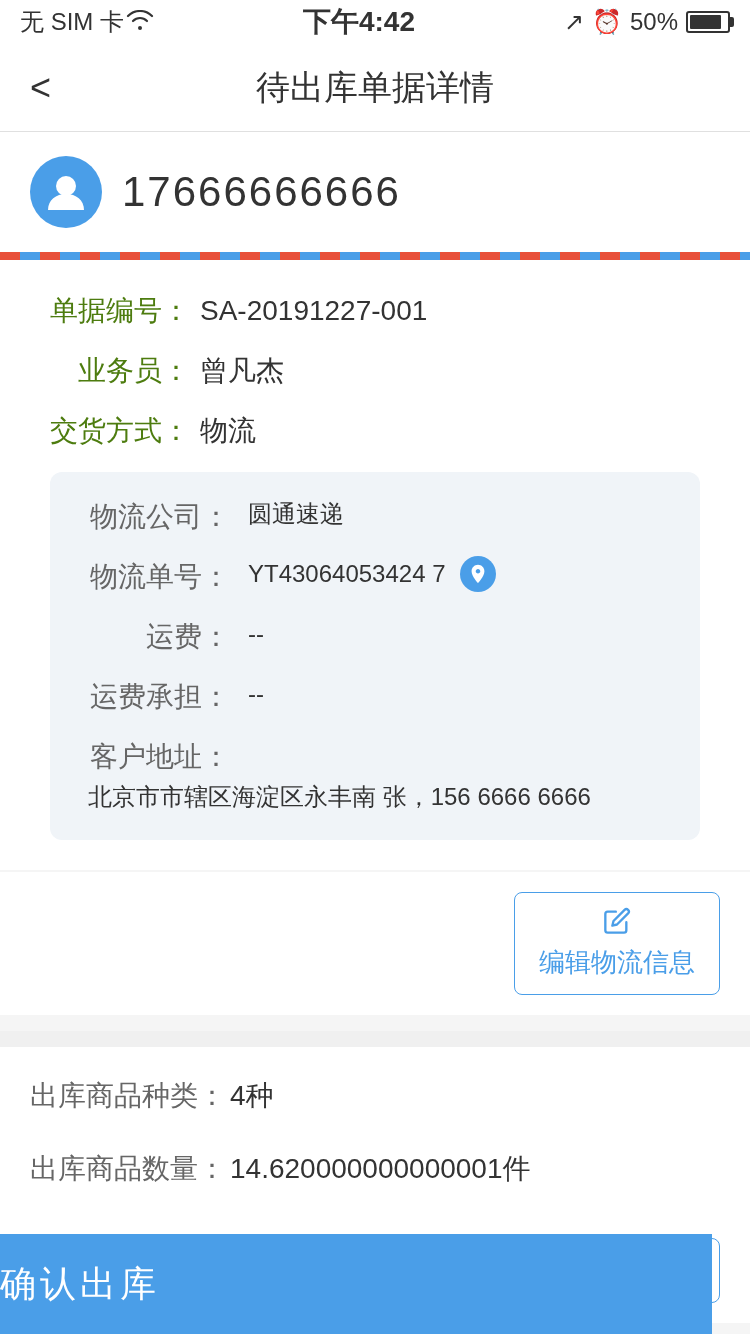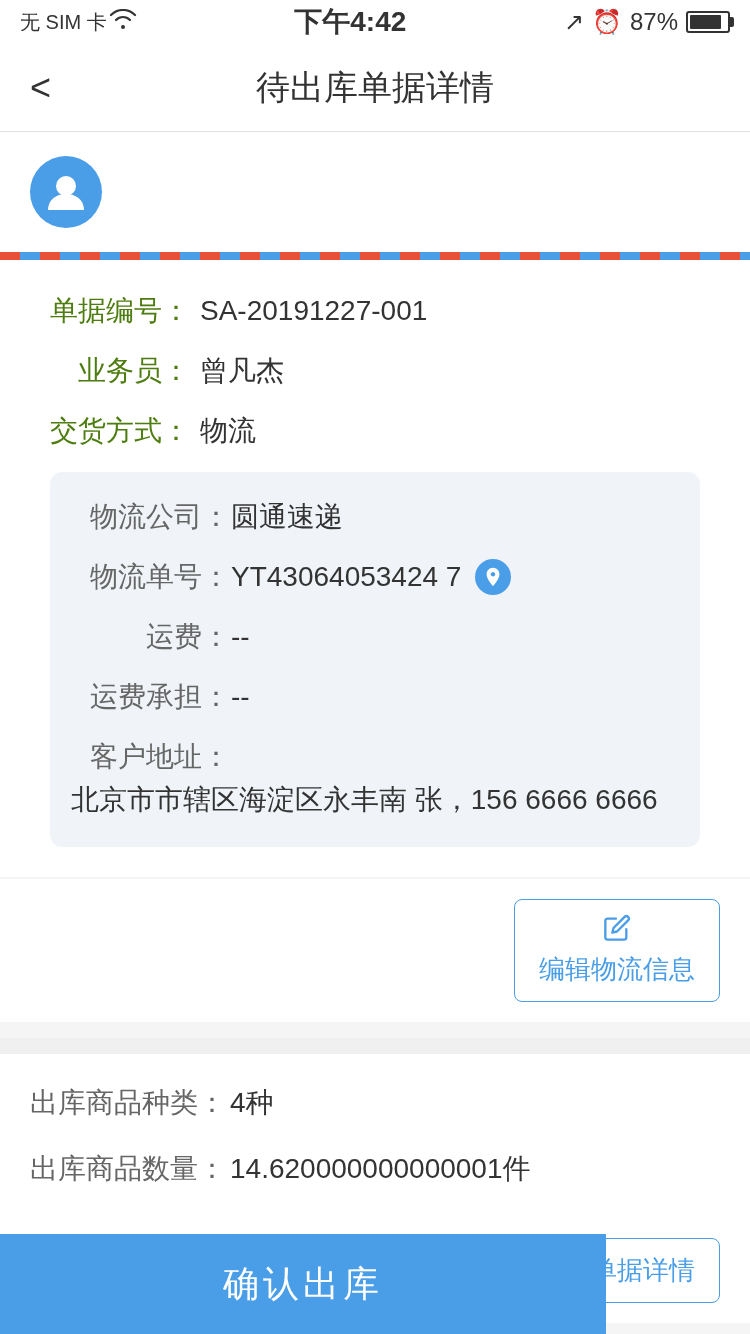--- a/index.html
+++ b/index.html
@@ -19,23 +19,23 @@
       background: #fff;
       display: flex;
       align-items: center;
       justify-content: space-between;
       padding: 0 20px;
       font-size: 24px;
       font-weight: 500;
     }
     .status-bar-left {
       display: flex;
-      align-items: flex-start;
+      align-items: center;
       gap: 2px;
-      font-size: 20px;
+      font-size: 24px;
     }
     .status-bar-center {
       font-size: 28px;
       font-weight: 600;
     }
     .status-bar-right {
       display: flex;
       align-items: center;
       gap: 8px;
       font-size: 24px;
@@ -179,23 +179,23 @@
     }
     .logistics-label {
       color: #666;
       font-size: 28px;
       min-width: 160px;
       text-align: right;
       flex-shrink: 0;
     }
     .logistics-value {
       color: #333;
-      font-size: 28px;
+      font-size: 24px;
       flex: 1;
-      margin-left: 1px;
+      margin-left: 18px;
     }
     .logistics-tracking {
       display: flex;
       align-items: center;
       gap: 14px;
     }
     .location-icon {
       width: 36px;
       height: 36px;
       background: #4a9ee8;
@@ -248,21 +248,21 @@
     }
 
     
     .goods-section {
       background: #fff;
       padding: 30px 30px;
     }
     .goods-row {
       display: flex;
       align-items: center;
-      margin-bottom: 28px;
+      margin-bottom: 35px;
     }
     .goods-row:last-child {
       margin-bottom: 0;
     }
     .goods-label {
       color: #666;
       font-size: 28px;
       min-width: 200px;
     }
     .goods-value {
@@ -299,26 +299,26 @@
       flex: 1;
       background: #f5f5f5;
       min-height: 200px;
     }
 
     
     .confirm-btn-area {
       position: fixed;
       bottom: 0;
       left: 0;
-      width: 606px;
+      width: 712px;
       background: #4a9ee8;
       height: 100px;
       display: flex;
       align-items: center;
-      justify-content: center;
+      justify-content: flex-start;
       cursor: pointer;
     }
     .confirm-btn-text {
       color: #fff;
       font-size: 36px;
       font-weight: 500;
       letter-spacing: 4px;
     }
   </style>
 </head>
@@ -332,39 +332,40 @@
         <path d="M14 16a2 2 0 1 1 0 4 2 2 0 0 1 0-4z" fill="#333"></path>
         <path d="M7 11c1.9-1.9 4.4-3 7-3s5.1 1.1 7 3" stroke="#333" stroke-width="2.2" fill="none" stroke-linecap="round"></path>
         <path d="M2 6C5.3 2.7 9.4 1 14 1s8.7 1.7 12 5" stroke="#333" stroke-width="2.2" fill="none" stroke-linecap="round"></path>
       </svg>
     </span>
   </div>
   <div class="status-bar-center">下午4:42</div>
   <div class="status-bar-right">
     <span>↗</span>
     <span>⏰</span>
-    <span>87%</span>
+    <span>50%</span>
     <span class="battery-icon">
       <span class="battery-fill"></span>
     </span>
   </div>
 </div>
 
 <div class="nav-bar">
   <span class="nav-back">&lt;</span>
   <span class="nav-title">待出库单据详情</span>
 </div>
 
 <div class="user-header">
   <div class="user-avatar">
     <svg viewBox="0 0 44 44" xmlns="http://www.w3.org/2000/svg">
       <circle cx="22" cy="16" r="10" fill="white"></circle>
       <path d="M4 40c0-10 8-16 18-16s18 6 18 16" fill="white"></path>
     </svg>
   </div>
+  <span class="user-phone">17666666666</span>
 </div>
 
 <div class="dashed-divider"></div>
 
 <div class="info-section">
   <div class="info-row">
     <span class="info-label">单据编号：</span>
     <span class="info-value">SA-20191227-001</span>
   </div>
   <div class="info-row">

